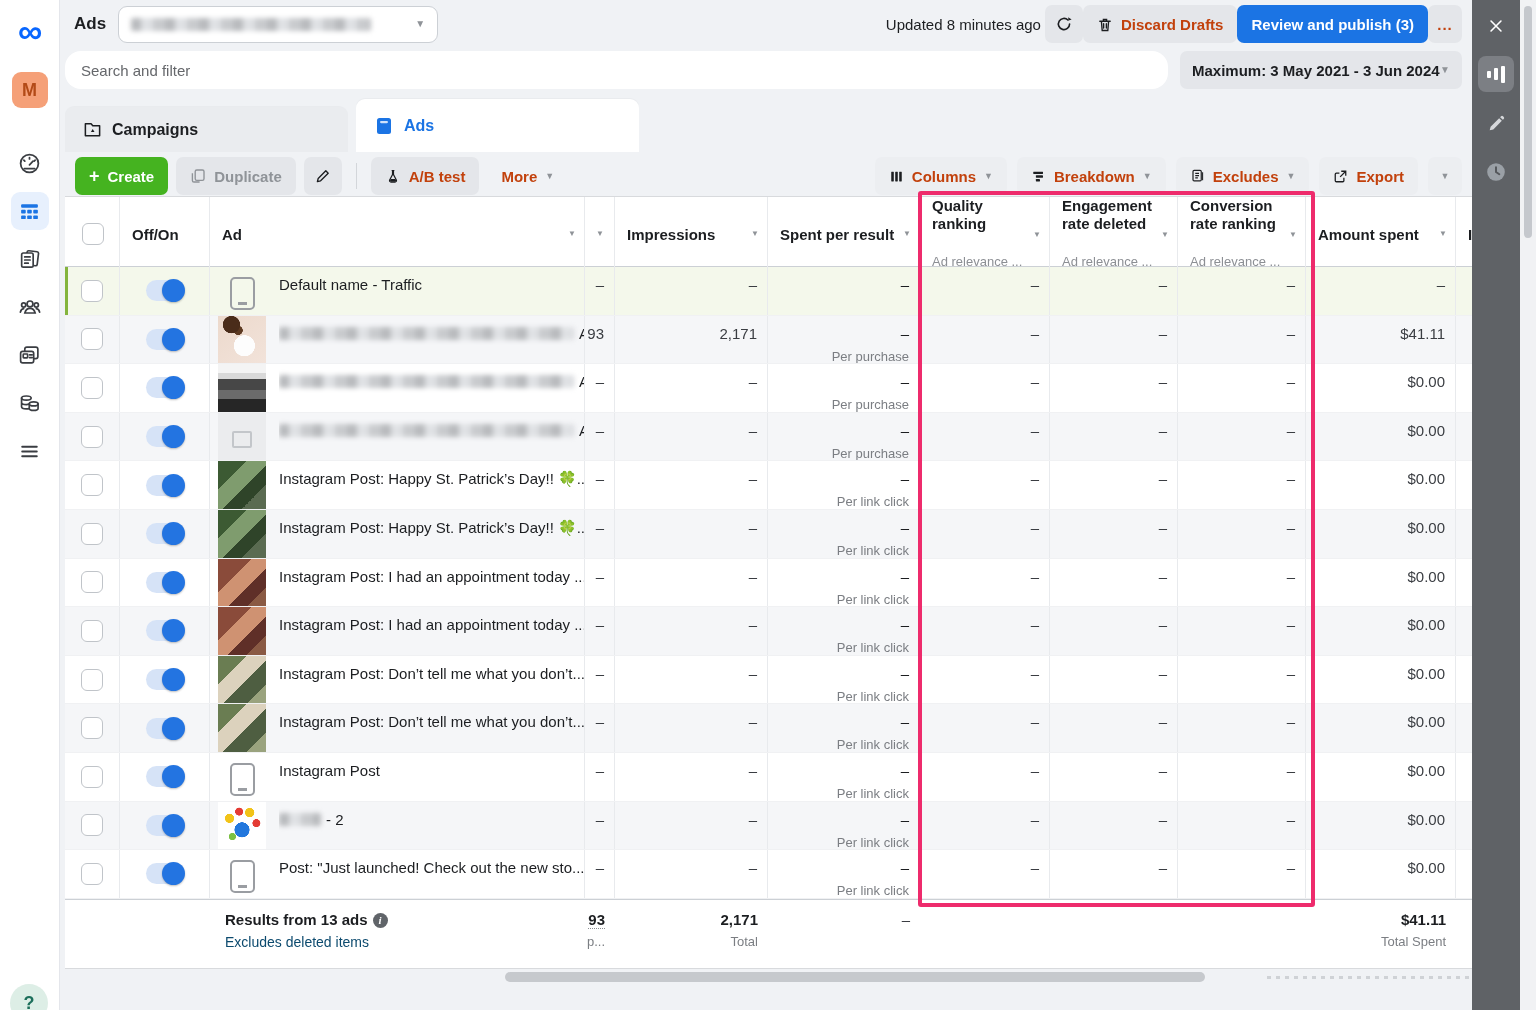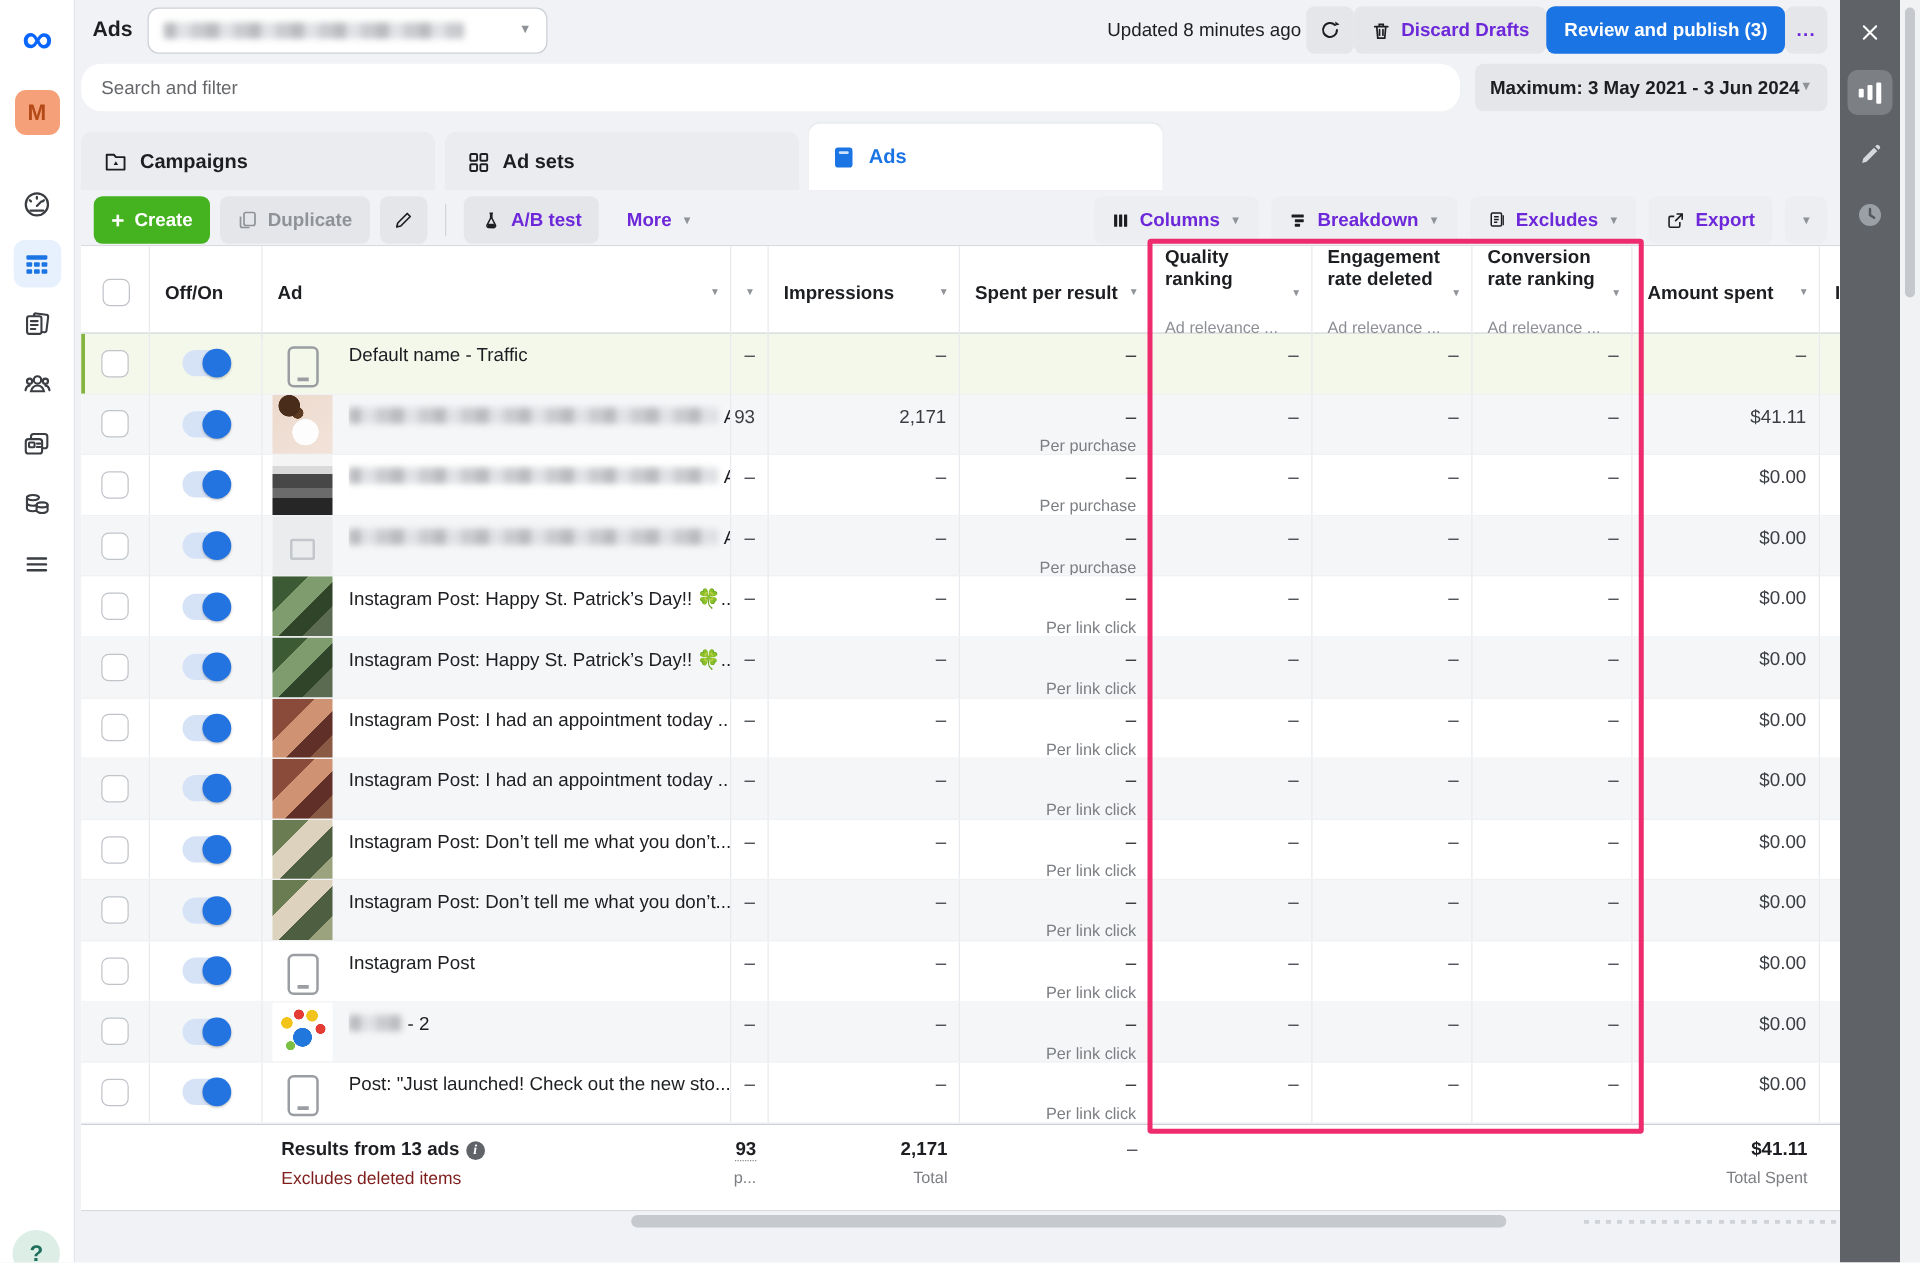--- a/index.html
+++ b/index.html
@@ -29,21 +29,21 @@
   .page-scrollbar .thumb { position:absolute; left:4px; top:6px; width:8px; height:232px; border-radius:4px; background:#c5c8cd; }
 
   
   .main { position:absolute; left:60px; top:0; width:1412px; height:1010px; }
 
   .topbar { height:48px; display:flex; align-items:center; padding:0 10px 0 14px; gap:12px; }
   .page-title { font-size:17px; font-weight:bold; }
   .acct-dd { width:320px; height:37px; background:#fff; border:1px solid #ccd0d5; border-radius:9px; display:flex; align-items:center; justify-content:space-between; padding:0 12px; }
   .top-right { margin-left:auto; display:flex; align-items:center; gap:0; }
   .updated { color:#1c1e21; margin-right:4px; }
-  .btn { height:38px; border:none; border-radius:7px; background:#e4e6ea; display:inline-flex; align-items:center; gap:8px; padding:0 14px; font-size:15px; font-family:inherit; color:#6d28d9; font-weight:600; }
+  .btn { height:38px; border:none; border-radius:7px; background:#e4e6ea; display:inline-flex; align-items:center; gap:8px; padding:0 14px; font-size:15px; font-family:inherit; color:#c2410c; font-weight:600; }
   .btn-sq { width:38px; padding:0; justify-content:center; }
   .btn-primary { background:#1b74e4; color:#fff; font-weight:bold; }
   .btn-ellipsis { width:34px; padding:0; justify-content:center; font-weight:bold; letter-spacing:1px; }
 
   .filter-row { height:44px; display:flex; align-items:center; padding:0 10px 0 5px; gap:12px; }
   .searchbar { flex:1; height:38px; background:#fff; border-radius:16px; display:flex; align-items:center; padding:0 16px; color:#65676b; }
   .date-btn { width:282px; height:38px; background:#e4e6ea; border-radius:7px; display:flex; align-items:center; justify-content:space-between; padding:0 12px; font-weight:600; }
 
   .tabs { height:56px; position:relative; padding-left:5px; display:flex; align-items:flex-end; gap:8px; margin-top:4px; }
   .tab { width:283px; height:45px; background:#eaecef; border-radius:9px 9px 0 0; display:flex; align-items:center; gap:10px; padding:0 18px; font-size:16px; font-weight:bold; box-shadow:0 -1px 1px rgba(0,0,0,0.03); }
@@ -114,21 +114,21 @@
     #fff; }
 
   .c-num { text-align:right; padding:9px 10px 0 0; color:#3a3d42; }
   .c-cost { text-align:right; padding:9px 10px 0 0; }
   .c-cost .sub { color:#7b7e83; font-size:13px; margin-top:7px; }
   .c-partial { border-right:none !important; }
 
   .tfoot { height:70px; border-top:1px solid #ccd0d5; border-bottom:1px solid #d8dadd; background:#fff; }
   .tfoot > div { padding-top:11px; }
   .f-label { font-weight:bold; grid-column:3; padding-left:15px; }
-  .f-note { color:#7f1d1d; font-size:14px; margin-top:6px; font-weight:normal; }
+  .f-note { color:#0c4a6e; font-size:14px; margin-top:6px; font-weight:normal; }
   .f-num { text-align:right; padding-right:10px; font-weight:bold; }
   .f-sub { font-weight:normal; color:#7b7e83; font-size:13px; margin-top:6px; }
   .dotted-u { border-bottom:1px dotted #8a8d91; }
   .info-icon { display:inline-block; width:15px; height:15px; border-radius:50%; background:#606469; color:#fff; font-size:11px; line-height:15px; text-align:center; margin-left:5px; vertical-align:1px; }
   .info-icon::before { content:"i"; font-style:italic; font-family:"Liberation Serif", serif; }
 
   
   .annotation { position:absolute; left:918px; top:191px; width:397px; height:716px; border:4px solid #ee2b6c; border-radius:3px; z-index:50; pointer-events:none; }
   .hscroll { position:absolute; left:5px; top:971px; width:1407px; height:12px; }
   .hscroll .track-dots { position:absolute; left:1202px; top:5px; width:215px; height:3px;
@@ -241,29 +241,20 @@
     </div>
   </div>
 
   <div class="tabs">
     <div class="tab">
       <svg width="19" height="19" viewBox="0 0 20 20" fill="none" stroke="#1c1e21" stroke-width="1.6">
         <path d="M2.5 4h6l1.8 2h7.2v10.5h-15z" stroke-linejoin="round"></path>
         <path d="M8.3 12.6l1.9-3.2 1.9 3.2z" fill="#1c1e21" stroke="none"></path>
       </svg>
       <span>Campaigns</span>
-    </div>
-    <div class="tab">
-      <svg width="18" height="18" viewBox="0 0 20 20" fill="none" stroke="#1c1e21" stroke-width="1.7">
-        <rect x="2.5" y="2.5" width="6" height="6" rx="1"></rect>
-          <rect x="11.5" y="2.5" width="6" height="6" rx="1"></rect>
-        <rect x="2.5" y="11.5" width="6" height="6" rx="1"></rect>
-          <rect x="11.5" y="11.5" width="6" height="6" rx="1"></rect>
-      </svg>
-      <span>Ad sets</span>
     </div>
     <div class="tab active">
       <svg width="20" height="20" viewBox="0 0 20 20">
         <rect x="3" y="2" width="14" height="16" rx="2.5" fill="#1b74e4"></rect>
         <rect x="6" y="5" width="8" height="2.2" rx="1.1" fill="#cfe2fb"></rect>
       </svg>
       <span>Ads</span>
     </div>
   </div>
 

